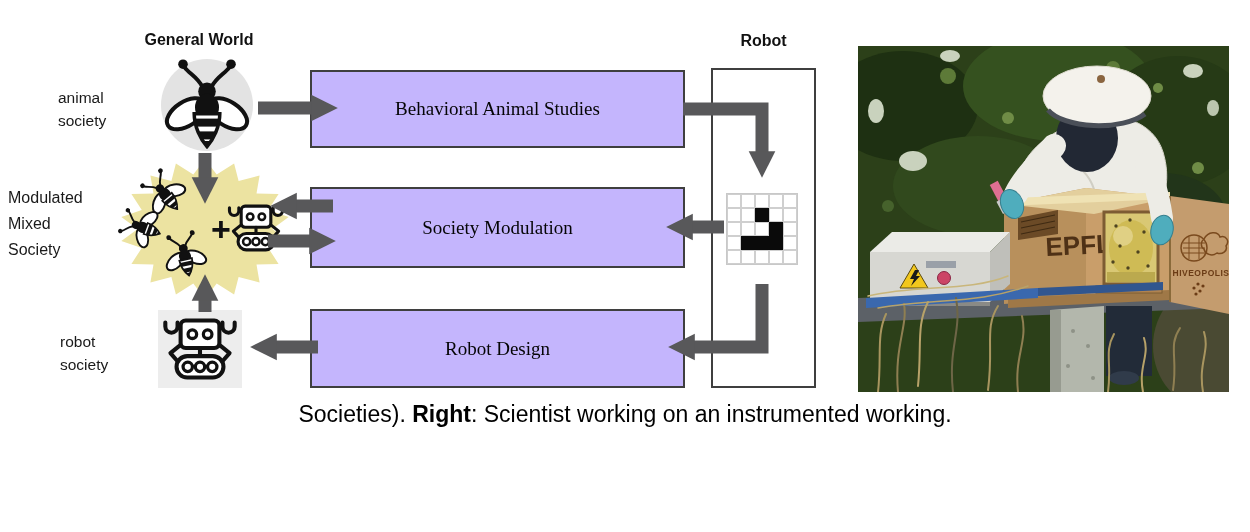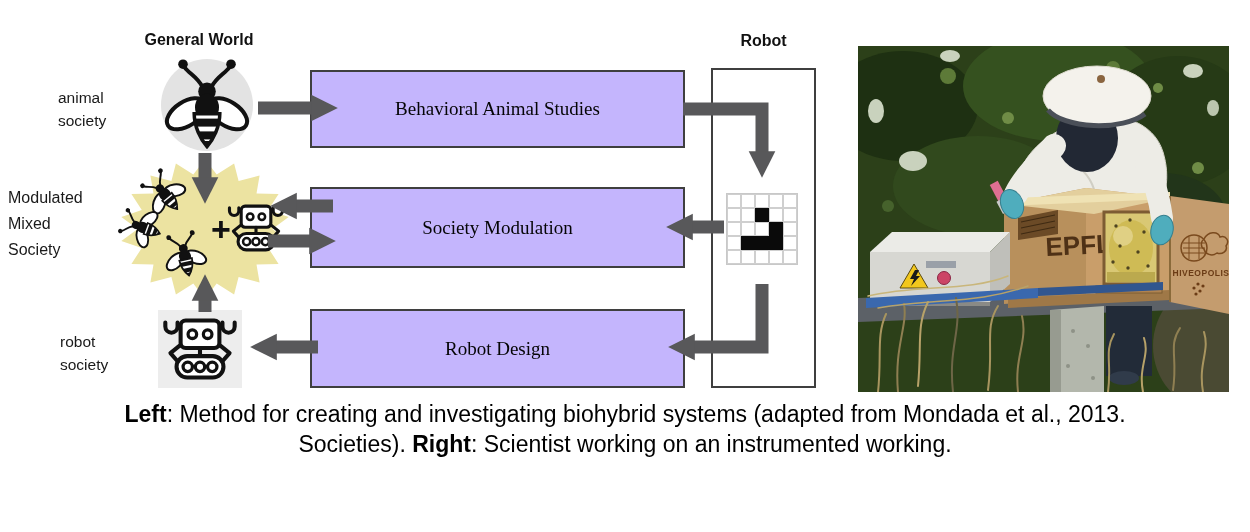--- a/index.html
+++ b/index.html
@@ -275,16 +275,15 @@
       <path d="M250,346 C254,316 246,306 256,288" stroke="#a8955f" stroke-width="2"></path>
       <path d="M285,346 C280,320 292,310 286,292" stroke="#b7a269" stroke-width="2"></path>
       <path d="M315,344 C320,310 310,300 322,282" stroke="#8f7f52" stroke-width="2"></path>
       <path d="M345,346 C340,316 352,306 346,286" stroke="#a8955f" stroke-width="2"></path>
       <path d="M10,250 C60,238 110,246 150,230" stroke="#c9b67b" stroke-width="1.5"></path>
       <path d="M20,262 C80,252 120,258 170,240" stroke="#b7a269" stroke-width="1.5"></path>
     </g>
   </svg>
 
   <div class="caption">
-    <div><b>Left</b><span>: Method for creating and investigating biohybrid systems (adapted from Mondada et al., 2013.</span></div>
     <div><span>Societies). </span><b>Right</b><span>: Scientist working on an instrumented working.</span></div>
   </div>
 </div>
 
 </body></html>

